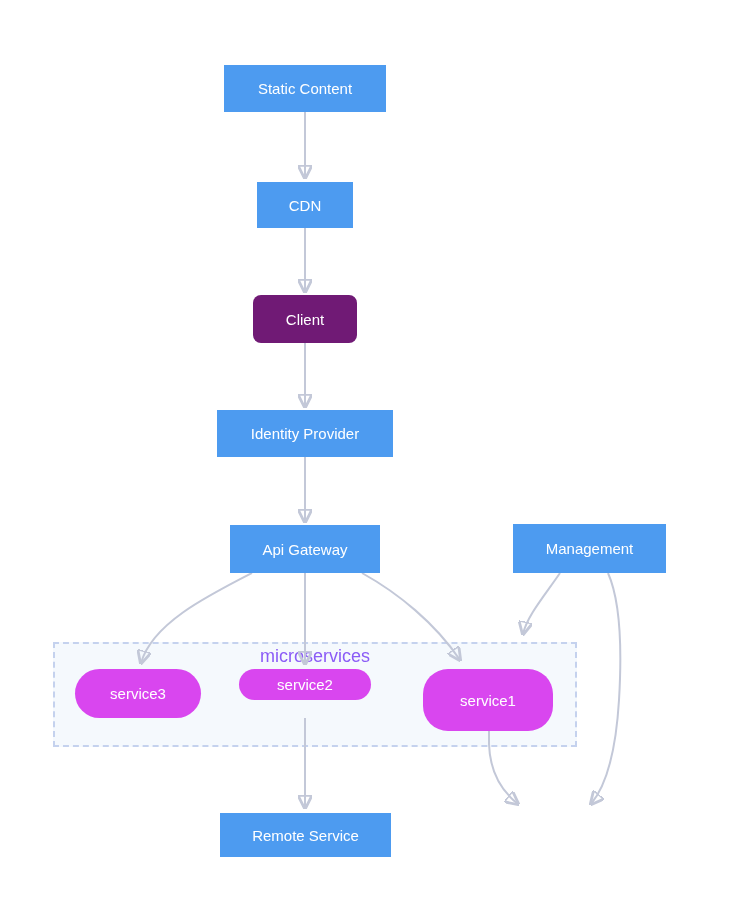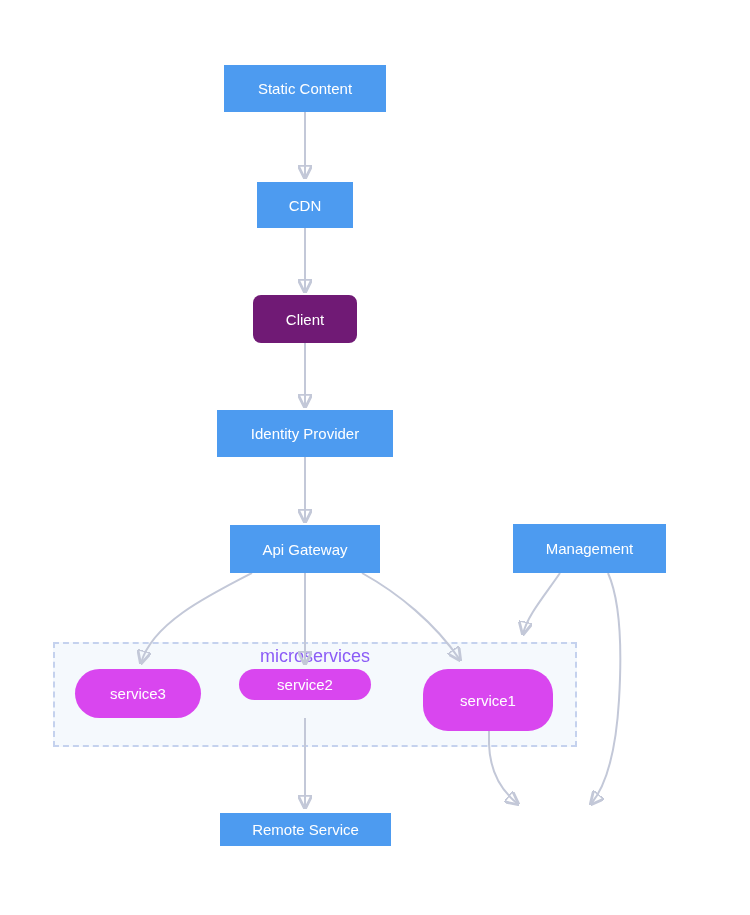--- a/index.html
+++ b/index.html
@@ -50,21 +50,21 @@
   
   .n-static-content{left:224px;top:65px;width:162px;height:47px;}
   .n-cdn{left:257px;top:182px;width:96px;height:46px;}
   .n-client{left:253px;top:295px;width:104px;height:48px;}
   .n-identity-provider{left:217px;top:410px;width:176px;height:47px;}
   .n-api-gateway{left:230px;top:525px;width:150px;height:48px;}
   .n-management{left:513px;top:524px;width:153px;height:49px;}
   .n-service3{left:75px;top:669px;width:126px;height:49px;}
   .n-service2{left:239px;top:669px;width:132px;height:31px;}
   .n-service1{left:423px;top:669px;width:130px;height:62px;}
-  .n-remote-service{left:220px;top:813px;width:171px;height:33px;}
+  .n-remote-service{left:220px;top:813px;width:171px;height:44px;}
   .n-service-discovery{left:461px;top:813px;width:187px;height:49px;}
 </style>
 </head>
 <body>
 
 <div class="canvas">
 
   <div class="cluster">
     <div class="cluster-label">microservices</div>
   </div>

